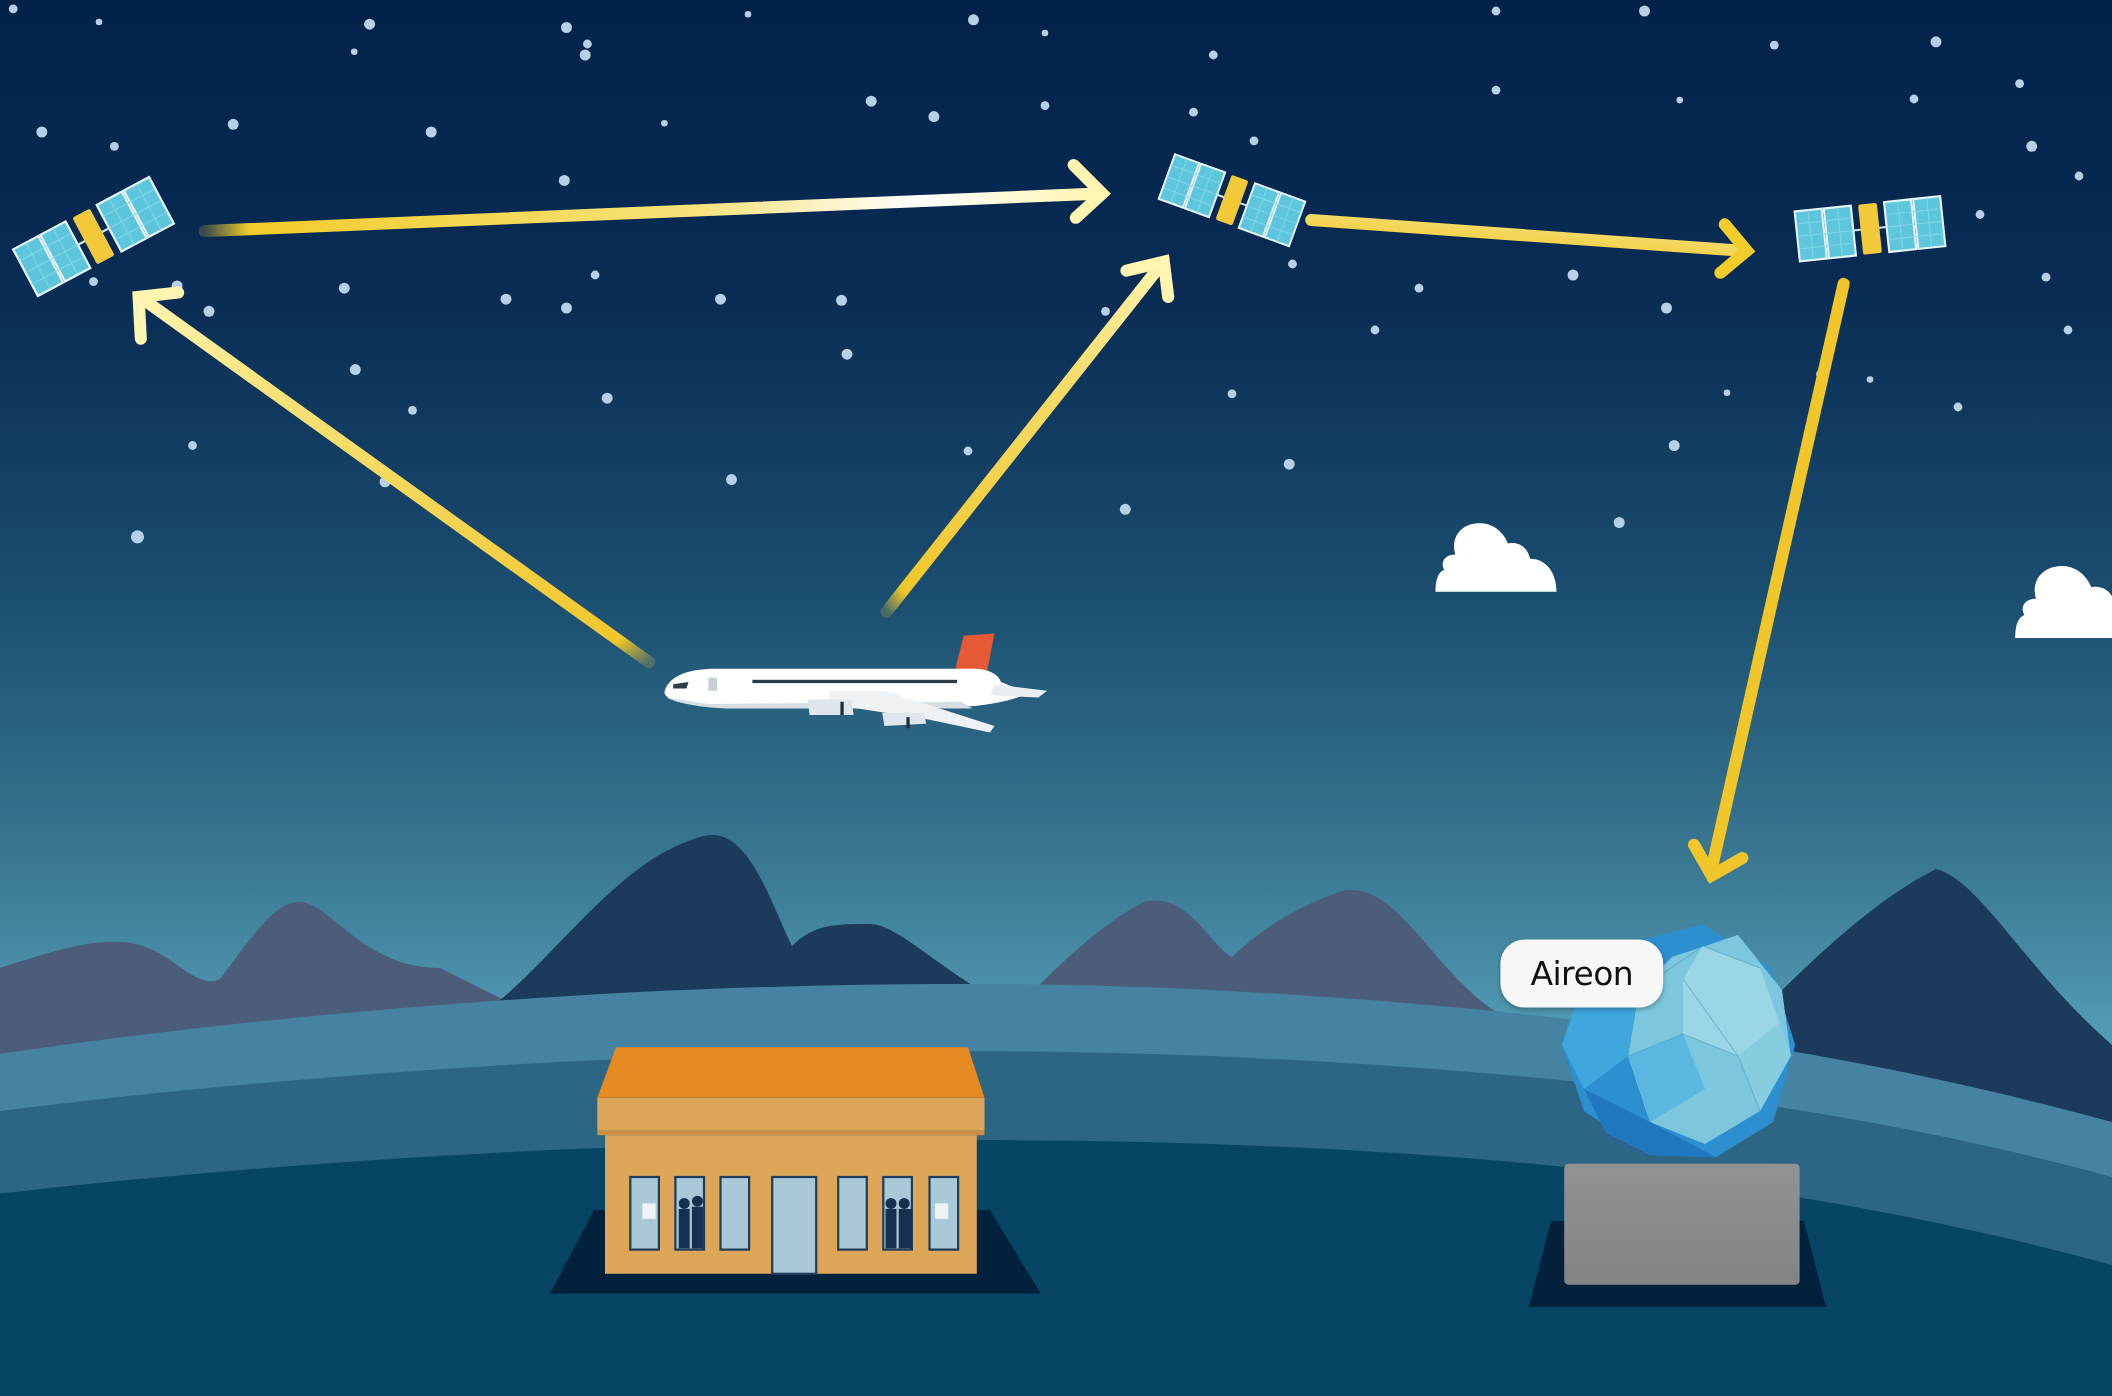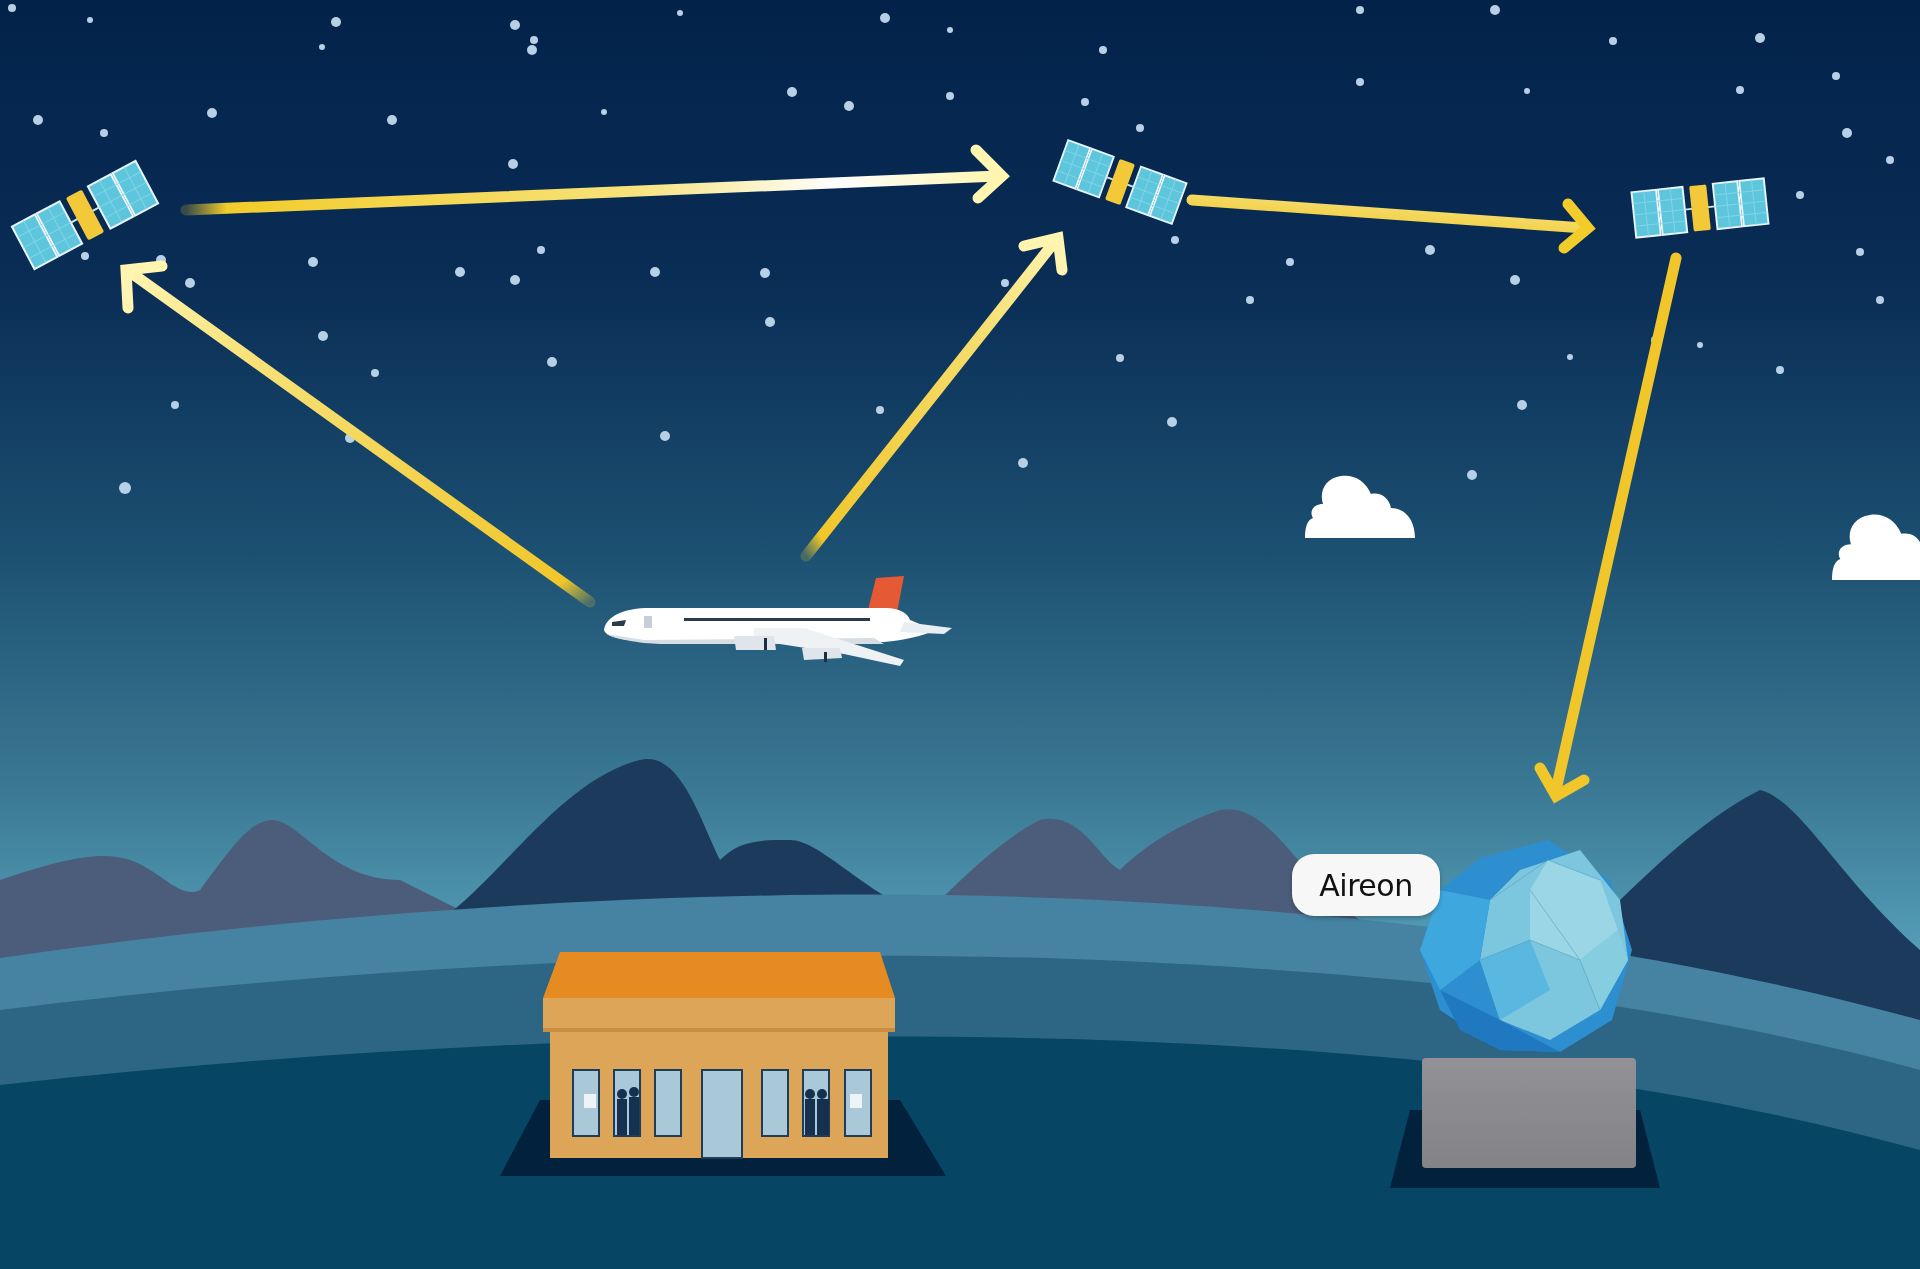--- a/index.html
+++ b/index.html
@@ -1,19 +1,19 @@
 <!DOCTYPE html>
 <html><head>
 <meta charset="utf-8">
 <style>
   html, body { margin: 0; padding: 0; background: #02224a; }
   body { width: 1920px; height: 1269px; overflow: hidden; position: relative; font-family: "Liberation Sans", sans-serif; }
   #scene { position: absolute; left: 0; top: 0; width: 1920px; height: 1269px; display: block; }
   .label-pill {
-    position: absolute; left: 1292px; top: 854px; width: 148px; height: 62px;
+    position: absolute; left: 1364px; top: 854px; width: 148px; height: 62px;
     background: #f7f7f7; border-radius: 22px; box-shadow: 0 2px 4px rgba(0,0,0,0.25);
     display: flex; align-items: center; justify-content: center;
     font-family: "DejaVu Sans", sans-serif; font-size: 30px; color: #111; letter-spacing: -0.5px;
   }
 </style>
 </head>
 <body>
 
 <svg id="scene" viewBox="0 0 1920 1269" xmlns="http://www.w3.org/2000/svg">
   <defs>

